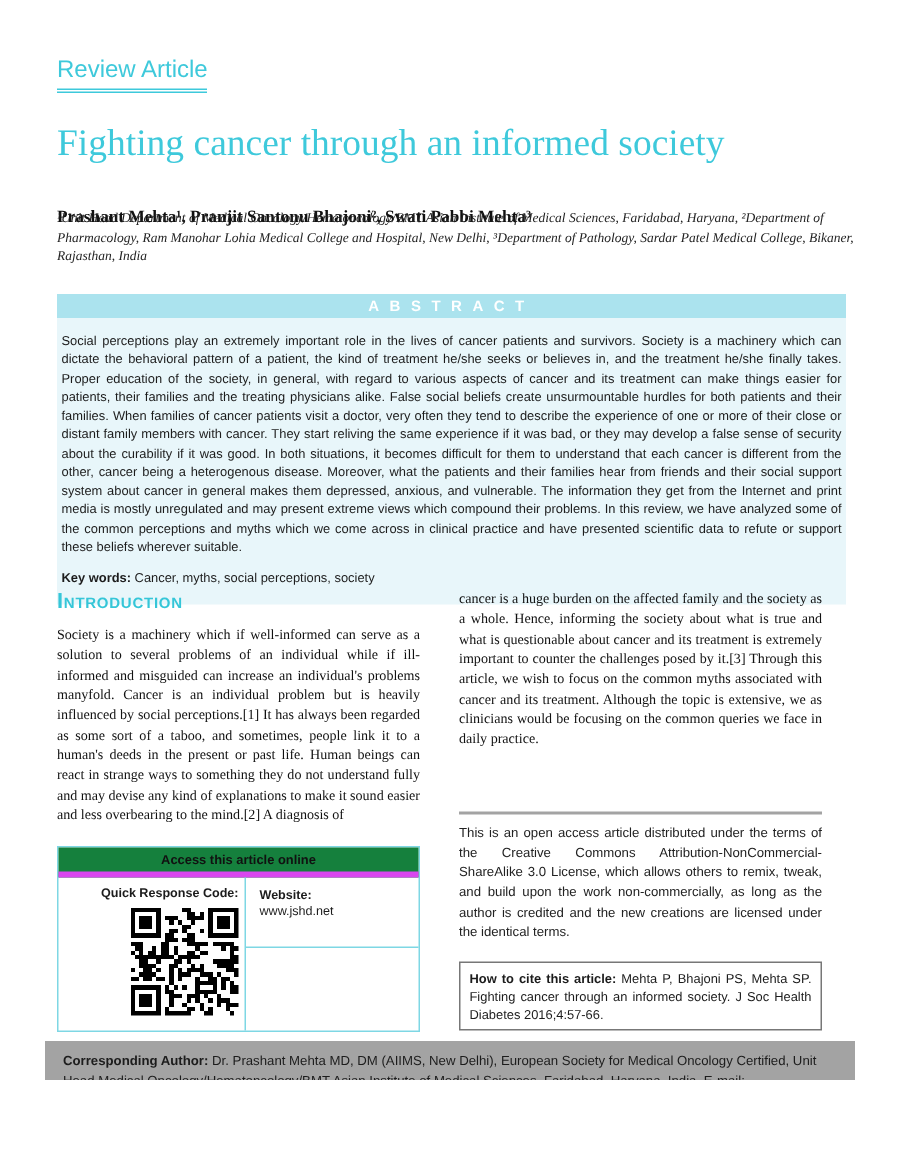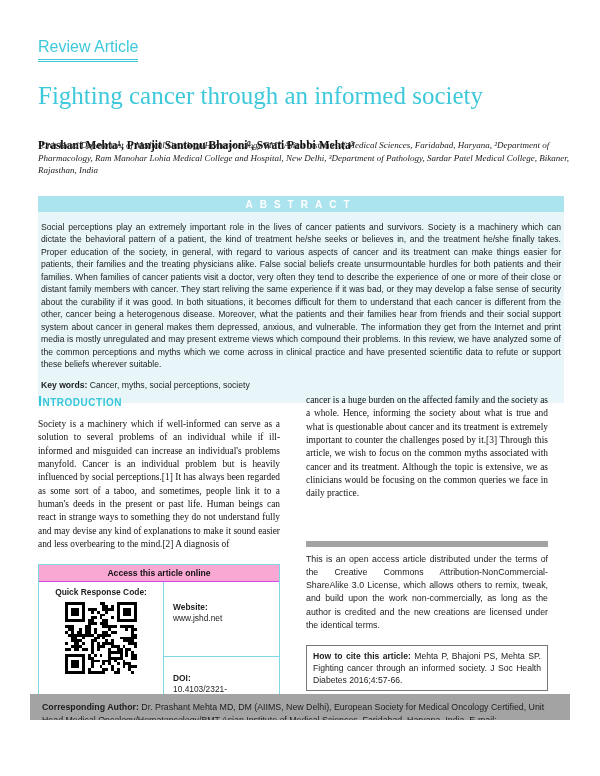--- a/index.html
+++ b/index.html
@@ -31,33 +31,33 @@
   .columns{position:absolute;left:38px;right:52px;top:393px;display:flex;gap:26px;}
   .col{flex:1;min-width:0;}
 
   .section-heading{margin:0;font-size:14.5px;font-weight:700;color:#35c6d8;
                    font-variant:small-caps;letter-spacing:.5px;}
   .serif-para{font-family:"Liberation Serif",serif;font-size:9.4px;line-height:1.42;
               text-align:justify;margin:9px 0 0;color:#111;}
   .right-para{margin-top:1px;}
 
   .access-box{margin-top:13px;border:1px solid #7ed7e4;font-size:8.4px;}
-  .access-header{background:#f9a8d4;border-bottom:1px solid #d946ef;font-weight:700;
+  .access-header{background:#15803d;border-bottom:4px solid #d946ef;font-weight:700;
                  text-align:center;padding:3px 0;font-size:8.6px;color:#111;}
   .access-grid{display:flex;}
-  .access-left{width:116px;border-right:1px solid #7ed7e4;padding:5px 4px 8px;text-align:center;}
+  .access-left{width:116px;border-right:1px solid #7ed7e4;padding:5px 4px 8px;text-align:right;}
   .qr-label{font-size:8.4px;margin-bottom:5px;}
   .qr svg{width:72px;height:72px;shape-rendering:crispEdges;background:#fff;}
   .access-right{flex:1;display:flex;flex-direction:column;}
-  .access-cell{padding:20px 9px;}
+  .access-cell{padding:6px 9px;}
   .access-cell .b{margin-bottom:1px;}
   .cell-website{flex:0 0 34px;border-bottom:1px solid #7ed7e4;}
   .cell-doi{flex:1;padding-top:16px;}
 
-  .openaccess{margin-top:40px;border-top:6px solid #a3a3a3;padding-top:6px;
+  .openaccess{margin-top:40px;border-top:2px solid #a3a3a3;padding-top:6px;
               font-size:8.8px;line-height:1.5;text-align:justify;color:#222;}
   .reprints{margin:9px 0 0;font-size:8.8px;}
   .citebox{margin-top:13px;border:1px solid #777;padding:4px 6px;font-size:8.6px;
            line-height:1.4;text-align:justify;}
 
   .corresponding{position:absolute;left:30px;right:30px;top:694px;background:#a3a3a3;
                  padding:7px 12px;font-size:8.8px;line-height:1.5;color:#1c1c1c;
                  box-sizing:border-box;}
 
   .footer{position:absolute;left:38px;right:22px;top:731px;display:flex;align-items:center;
@@ -321,24 +321,20 @@
                   <rect x="17" y="24" width="1" height="1" fill="#000"></rect>
                   <rect x="18" y="24" width="1" height="1" fill="#000"></rect>
                   <rect x="23" y="24" width="1" height="1" fill="#000"></rect>
                 </svg></div>
           </div>
           <div class="access-right">
             <div class="access-cell cell-website">
               <div class="b">Website:</div>
               <div>www.jshd.net</div>
             </div>
-            <div class="access-cell cell-doi">
-              <div class="b">DOI:</div>
-              <div>10.4103/2321-0656.187996</div>
-            </div>
           </div>
         </div>
       </div>
     </div>
 
     <div class="col">
       <p class="serif-para right-para">cancer is a huge burden on the affected family and the society as a whole. Hence, informing the society about what is true and what is questionable about cancer and its treatment is extremely important to counter the challenges posed by it.[3] Through this article, we wish to focus on the common myths associated with cancer and its treatment. Although the topic is extensive, we as clinicians would be focusing on the common queries we face in daily practice.</p>
 
       <div class="openaccess">This is an open access article distributed under the terms of the Creative Commons Attribution-NonCommercial-ShareAlike 3.0 License, which allows others to remix, tweak, and build upon the work non-commercially, as long as the author is credited and the new creations are licensed under the identical terms.</div>
 

